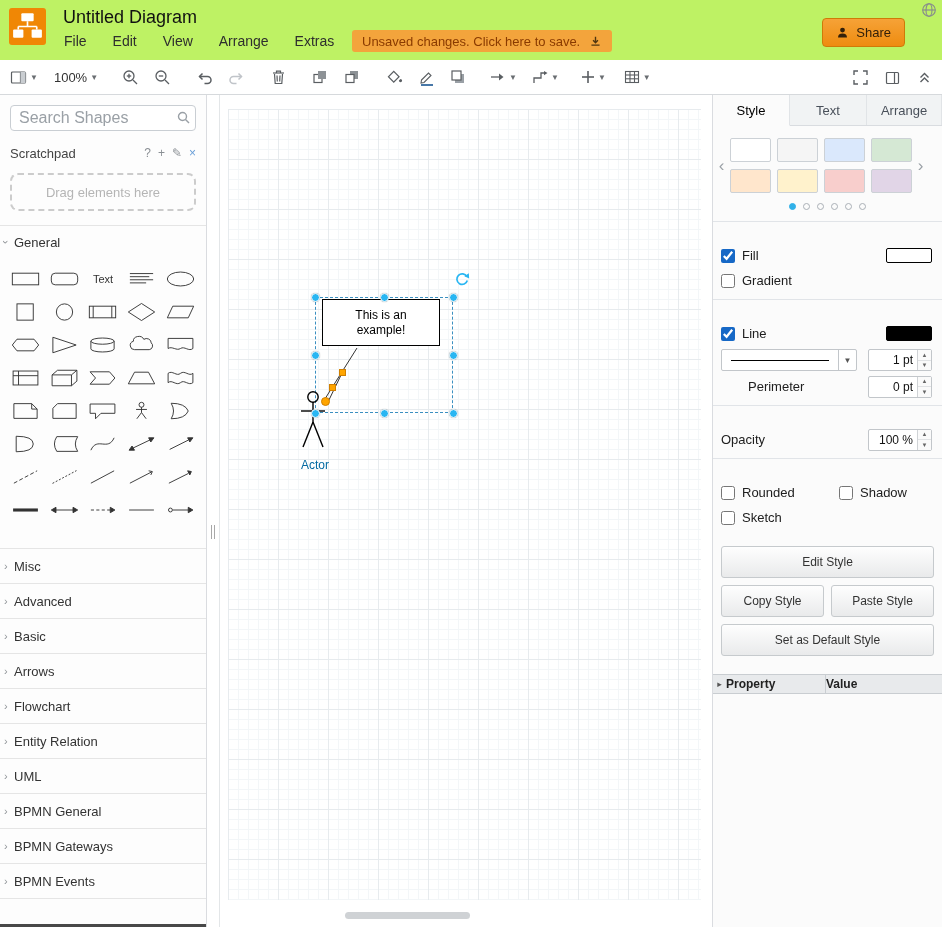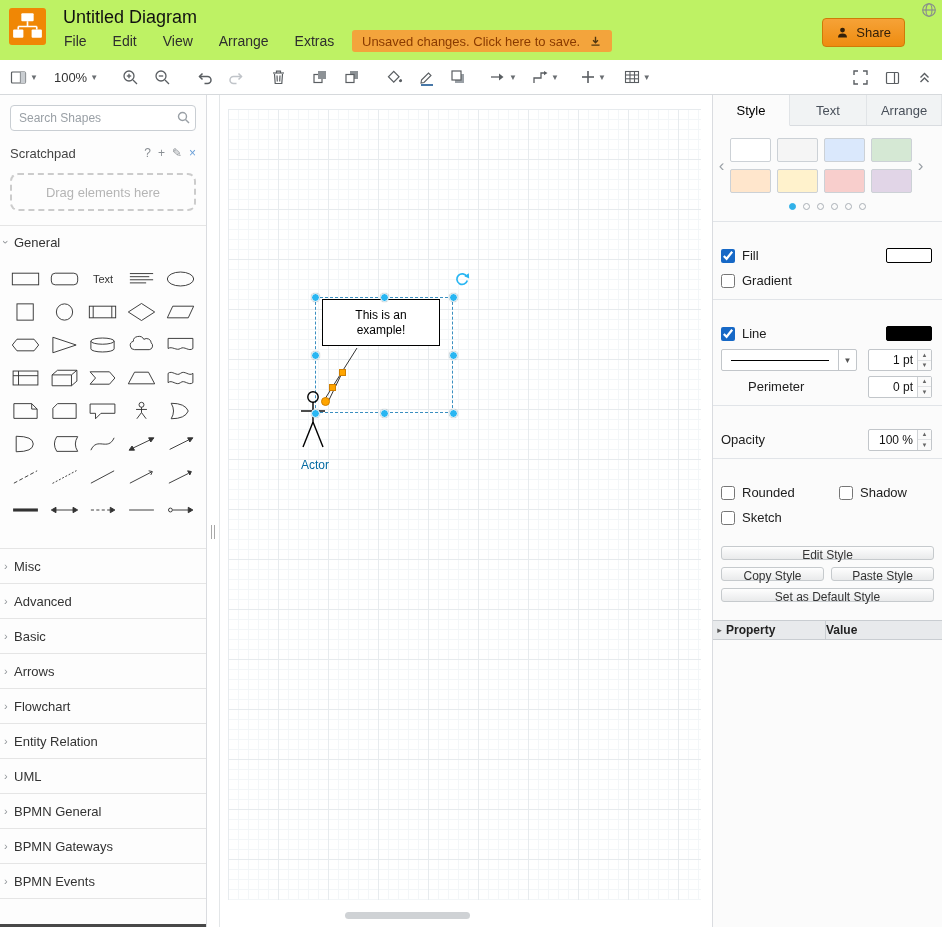--- a/index.html
+++ b/index.html
@@ -29,21 +29,21 @@
   .tbtn svg { display:block; }
   .caret { font-size:8px; color:#6a6e72; margin-left:3px; }
   .zoomlbl { font-size:13px; color:#333; }
   .sp8{width:8px}.sp12{width:12px}.sp14{width:14px}.sp18{width:18px}
   .tb-right { position:absolute; right:6px; top:0; height:35px; display:flex; align-items:center; gap:8px; }
   
   .sidebar { position:absolute; left:0; top:95px; width:207px; height:832px; background:#fdfdfd;
              border-right:1px solid #dadce0; }
   .searchwrap { padding:10px 10px 8px; position:relative; }
   .searchwrap input { width:100%; height:26px; border:1px solid #c9ced3; border-radius:4px;
-                      padding:0 20px 0 8px; font-size:12px; font-family:inherit; color:#333; background:#fff; }
+                      padding:0 20px 0 8px; font-size:16px; font-family:inherit; color:#333; background:#fff; }
   .searchwrap input::placeholder { color:#9aa0a6; }
   .mag { position:absolute; right:16px; top:16px; }
   .scratchhead { height:28px; display:flex; align-items:center; padding:0 10px; font-size:13px; color:#444; }
   .sicons { margin-left:auto; display:flex; gap:7px; color:#8a8f94; font-size:12px; }
   .sicons span { cursor:pointer; }
   .sicons .close { color:#6a9fd8; }
   .dragbox { margin:6px 10px 14px; height:38px; border:2px dashed #ccc; border-radius:8px;
              display:flex; align-items:center; justify-content:center; color:#b5b5b5; font-size:13px; }
   .generalhead { height:33px; border-top:1px solid #e5e5e5; display:flex; align-items:center;
                  padding-left:14px; position:relative; font-size:13px; color:#333; cursor:pointer; }
@@ -116,21 +116,21 @@
   .numwrap input { width:100%; height:100%; border:1px solid #c2c6ca; border-radius:2px; font-size:12px;
                    text-align:right; padding:0 18px 0 2px; font-family:inherit; color:#111; background:#fff; }
   .spin { position:absolute; right:1px; top:1px; bottom:1px; width:14px; border-left:1px solid #d0d3d6;
           display:flex; flex-direction:column; background:#fafafa; }
   .spin span { flex:1; display:flex; align-items:center; justify-content:center; font-size:6px;
                color:#666; cursor:pointer; line-height:1; }
   .spin span:first-child { border-bottom:1px solid #e0e2e4; }
   .indent { padding-left:27px; }
   .lab2 { width:118px; }
   .btns { padding:10px 8px 4px; }
-  .pbtn { display:block; width:100%; height:14px; background:linear-gradient(#fefefe,#e9eaeb);
+  .pbtn { display:block; width:100%; height:32px; background:linear-gradient(#fefefe,#e9eaeb);
           border:1px solid #c6cacd; border-radius:3px; font-size:12px; color:#333; cursor:pointer;
           font-family:inherit; }
   .btnrow { display:flex; gap:7px; margin-top:7px; }
   .btnrow .pbtn { flex:1; margin-top:0; }
   .btnrow2 { margin-top:7px; }
   .propheader { display:flex; margin-top:14px; border-top:1px solid #c9cdd1; border-bottom:1px solid #c9cdd1;
                 height:20px; font-weight:bold; font-size:12px; color:#222; background:#e8eaec; align-items:center; }
   .ph-arrow { width:13px; font-size:9px; color:#555; text-align:center; cursor:pointer; }
   .ph-prop { width:99px; }
   .ph-val { flex:1; border-left:1px solid #c9cdd1; height:100%; display:flex; align-items:center; }

